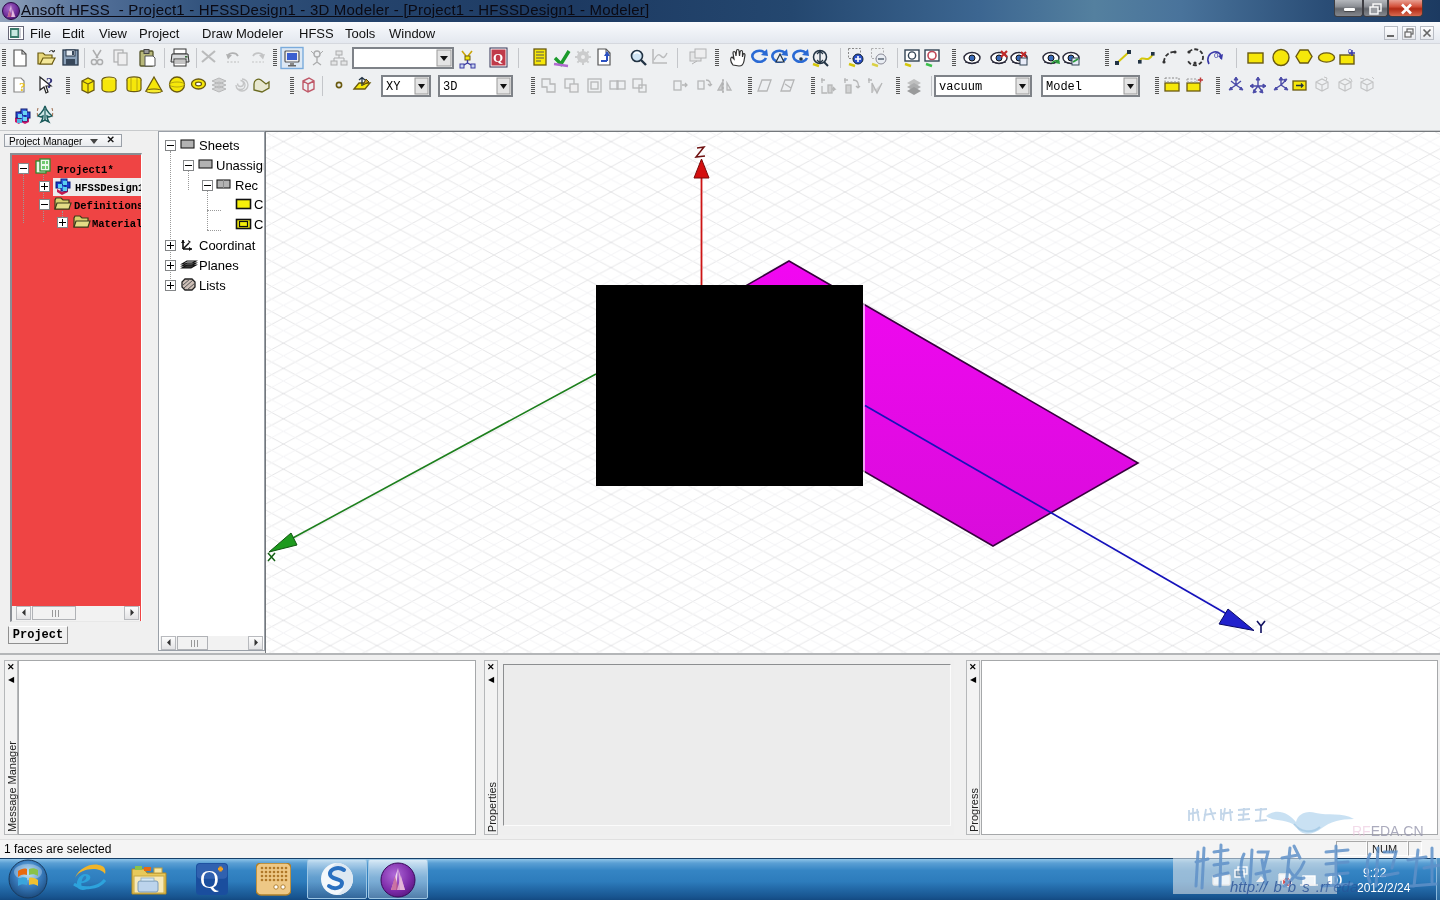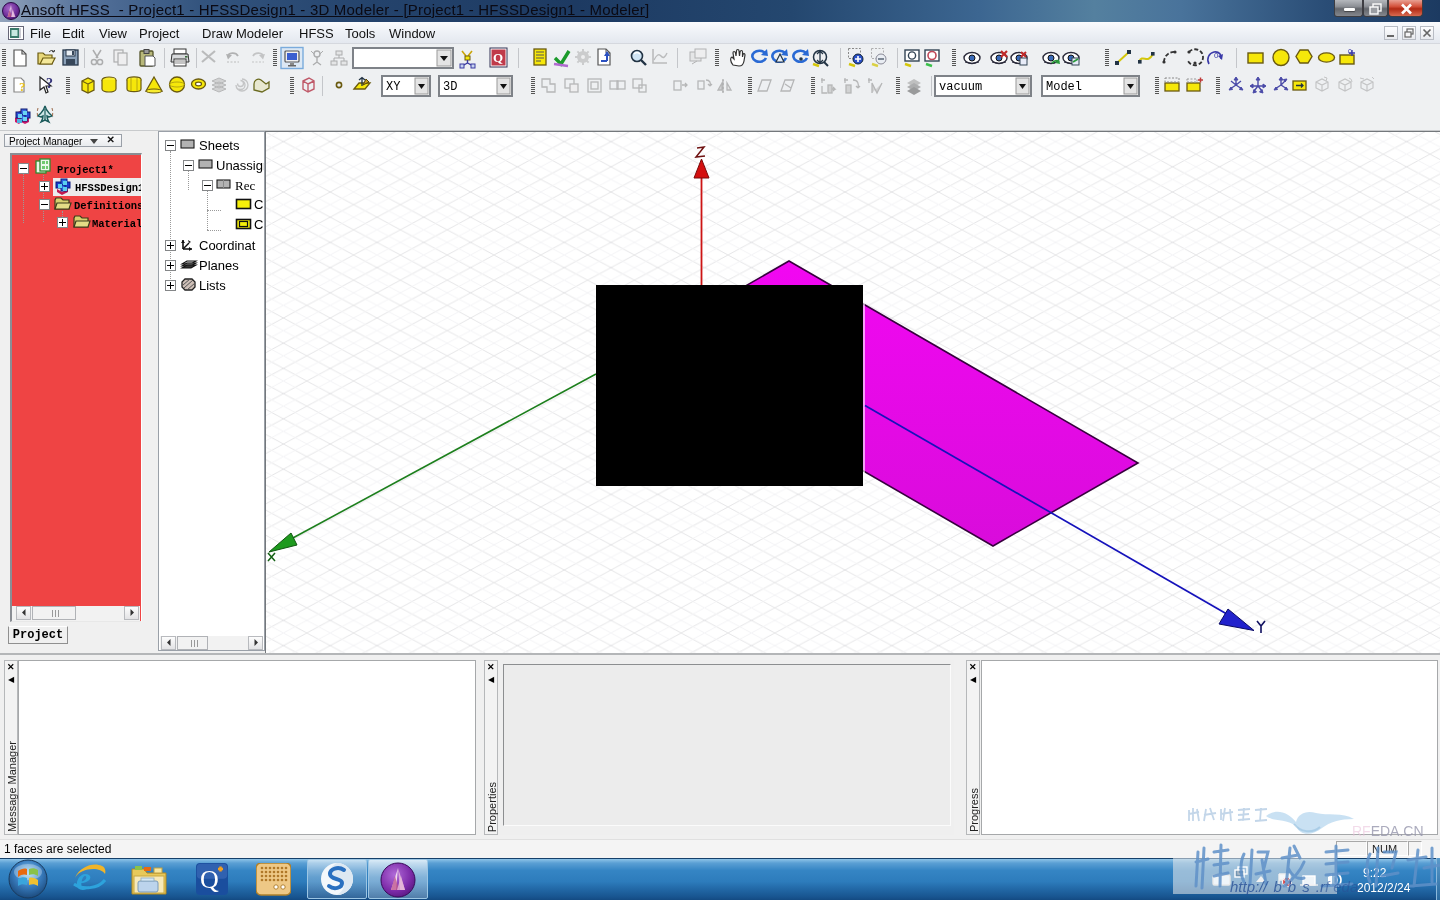--- a/index.html
+++ b/index.html
@@ -692,21 +692,21 @@
     <div class="ebox" style="left:24px;top:28px;"></div>
     <svg class="abs" style="left:39px;top:26px;" width="16" height="13">
         <rect x="1" y="2" width="13" height="8" fill="#b2b2b2" stroke="#1a1a1a" stroke-width="1.1"></rect>
       </svg>
     <div class="trow" style="left:57px;top:26px;">Unassigne</div>
     <div class="ebox" style="left:43px;top:48px;"></div>
     <svg class="abs" style="left:57px;top:46px;" width="16" height="13">
         <rect x="1" y="2" width="13" height="8" fill="#b2b2b2" stroke="#1a1a1a" stroke-width="1.1"></rect>
         <line x1="7.5" y1="2" x2="7.5" y2="10" stroke="#8a8a8a"></line>
       </svg>
-    <div class="trow" style="left:76px;top:46px;font-family:Liberation Serif, serif;">Rec</div>
+    <div class="trow" style="left:76px;top:46px;">Rec</div>
     <svg class="abs" style="left:76px;top:65px;" width="17" height="14">
         <rect x="1.5" y="2.5" width="14" height="9" fill="#f6ef0a" stroke="#111" stroke-width="1.6"></rect>
       </svg>
     <div class="trow" style="left:95px;top:65px;">C</div>
     <svg class="abs" style="left:76px;top:85px;" width="17" height="14">
         <rect x="1.5" y="2.5" width="14" height="9" fill="#f6ef0a" stroke="#111" stroke-width="1.6"></rect>
         <rect x="4.5" y="4.5" width="8" height="5" fill="#f6ef0a" stroke="#111" stroke-width="1.2"></rect>
       </svg>
     <div class="trow" style="left:95px;top:85px;">C</div>
     <div class="ebox plus" style="left:6px;top:108px;"></div>

